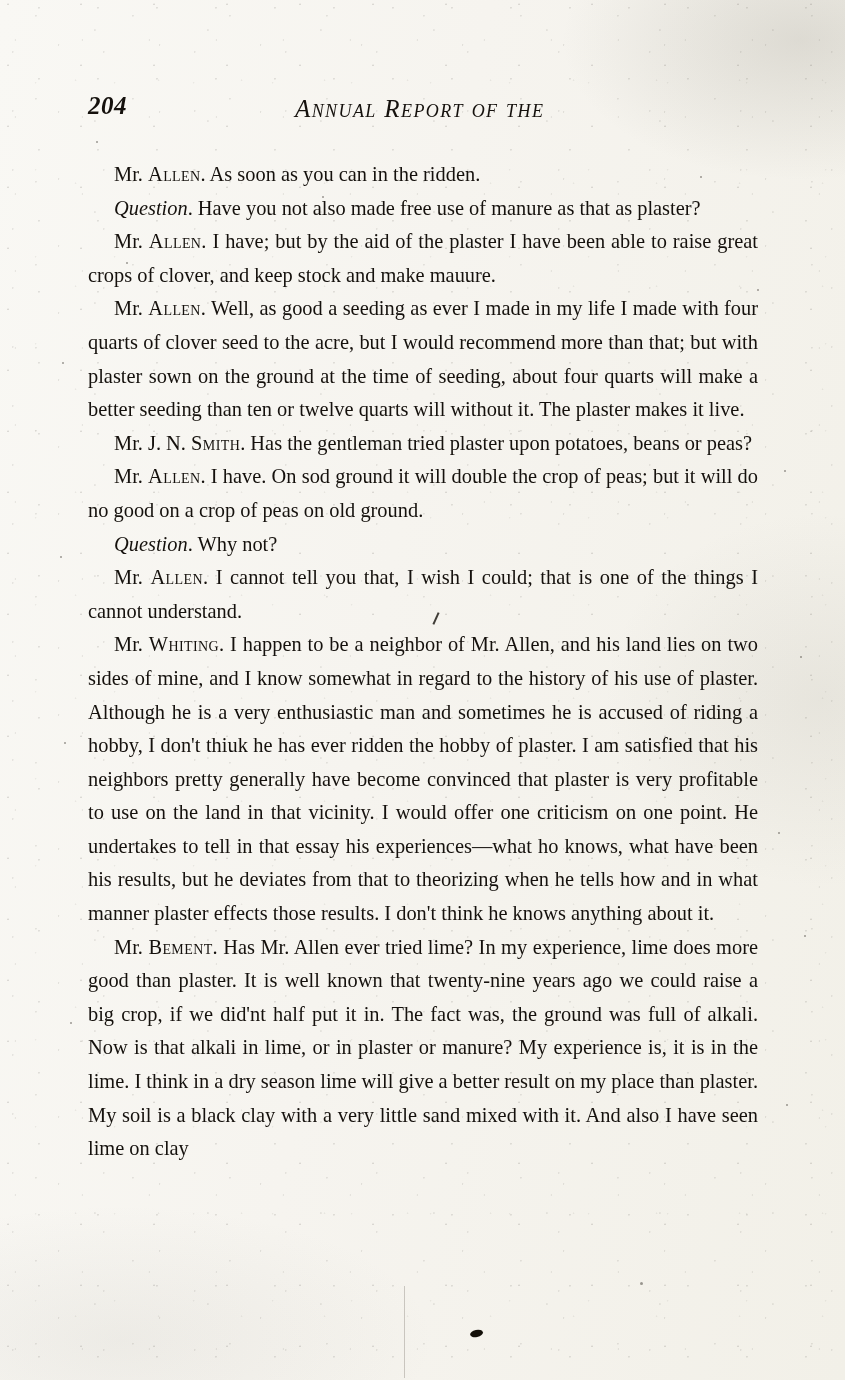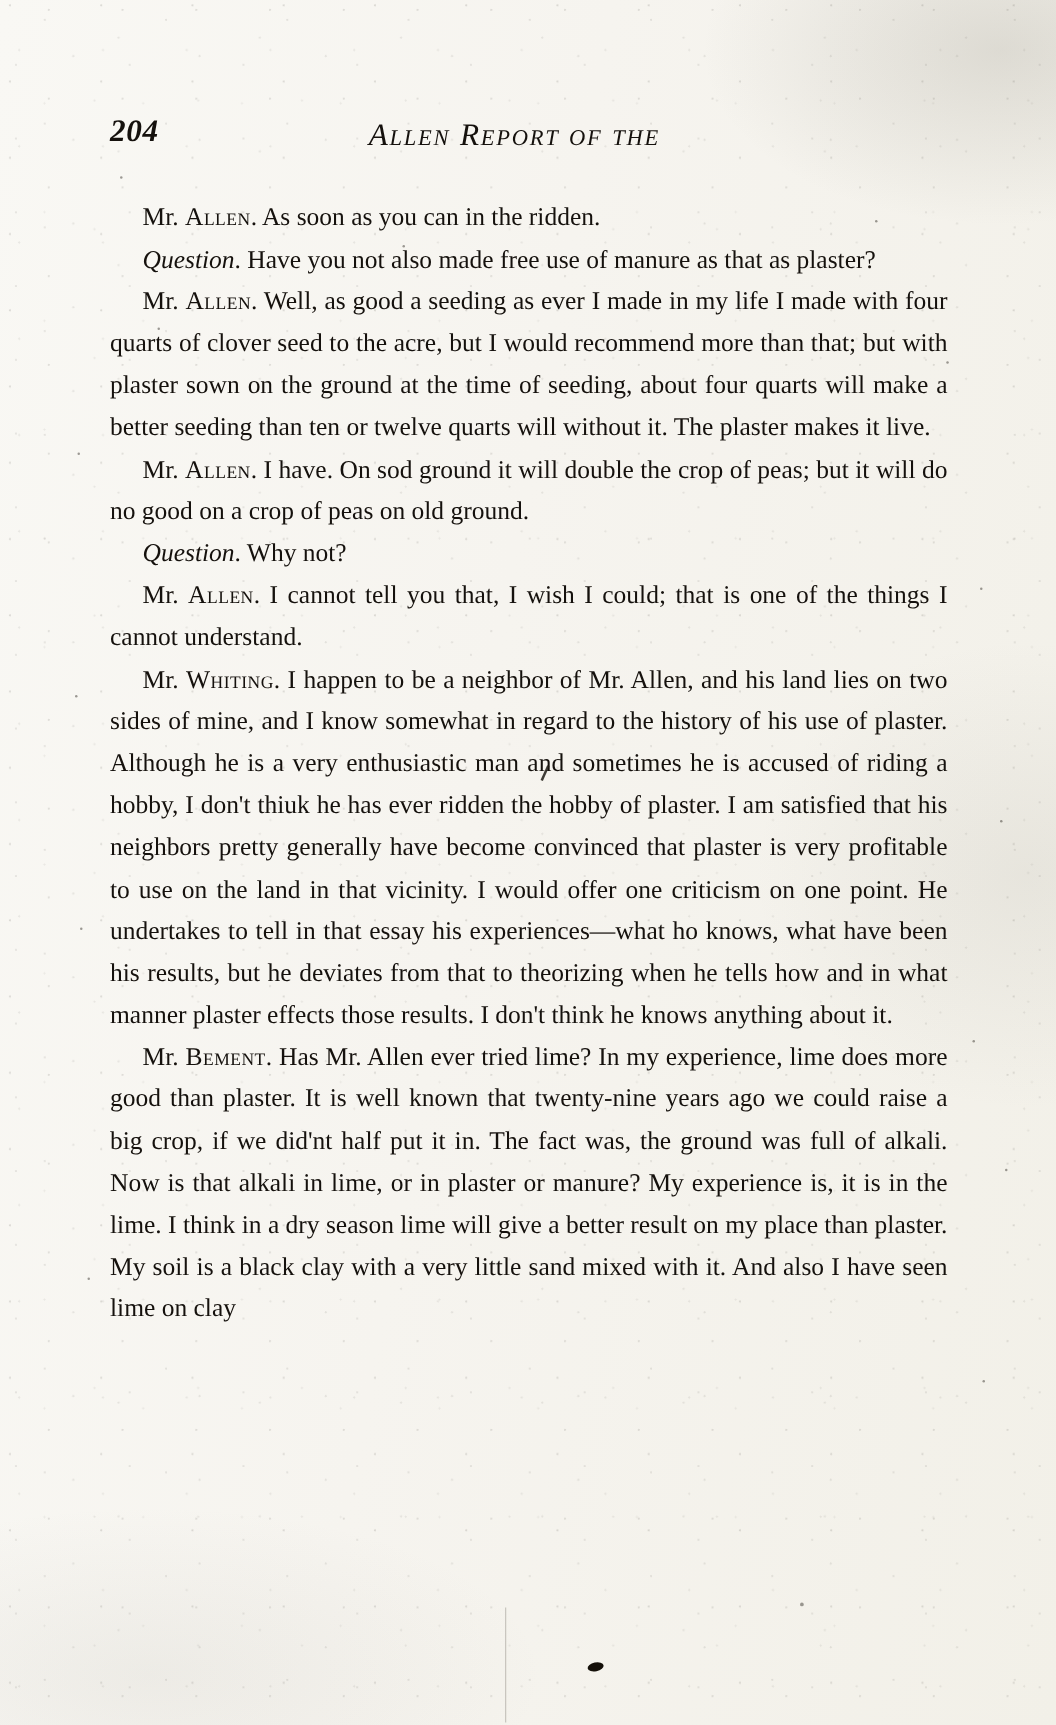--- a/index.html
+++ b/index.html
@@ -139,27 +139,29 @@
   }
 </style>
 </head>
 <body>
 
 <div class="page">
   <div class="grain"></div>
 
   <div class="running-head">
     <span class="folio">204</span>
-    <span class="head-title">Allen Report of the</span>
+    <span class="head-title">Annual Report of the</span>
   </div>
 
   <div class="body-text">
       <p><span>Mr. </span><span class="sc">Allen</span><span>. As soon as you can in the ridden.</span></p>
       <p><span class="it">Question</span><span>. Have you not also made free use of manure as that as plaster?</span></p>
+      <p><span>Mr. </span><span class="sc">Allen</span><span>. I have; but by the aid of the plaster I have been able to raise great crops of clover, and keep stock and make mauure.</span></p>
       <p><span>Mr. </span><span class="sc">Allen</span><span>. Well, as good a seeding as ever I made in my life I made with four quarts of clover seed to the acre, but I would recommend more than that; but with plaster sown on the ground at the time of seeding, about four quarts will make a better seeding than ten or twelve quarts will without it. The plaster makes it live.</span></p>
+      <p><span>Mr. J. N. </span><span class="sc">Smith</span><span>. Has the gentleman tried plaster upon potatoes, beans or peas?</span></p>
       <p><span>Mr. </span><span class="sc">Allen</span><span>. I have. On sod ground it will double the crop of peas; but it will do no good on a crop of peas on old ground.</span></p>
       <p><span class="it">Question</span><span>. Why not?</span></p>
       <p><span>Mr. </span><span class="sc">Allen</span><span>. I cannot tell you that, I wish I could; that is one of the things I cannot understand.</span></p>
       <p><span>Mr. </span><span class="sc">Whiting</span><span>. I happen to be a neighbor of Mr. Allen, and his land lies on two sides of mine, and I know somewhat in regard to the history of his use of plaster. Although he is a very enthusiastic man and sometimes he is accused of riding a hobby, I don't thiuk he has ever ridden the hobby of plaster. I am satisfied that his neighbors pretty generally have become convinced that plaster is very profitable to use on the land in that vicinity. I would offer one criticism on one point. He undertakes to tell in that essay his experiences—what ho knows, what have been his results, but he deviates from that to theorizing when he tells how and in what manner plaster effects those results. I don't think he knows anything about it.</span></p>
       <p><span>Mr. </span><span class="sc">Bement</span><span>. Has Mr. Allen ever tried lime? In my experience, lime does more good than plaster. It is well known that twenty-nine years ago we could raise a big crop, if we did'nt half put it in. The fact was, the ground was full of alkali. Now is that alkali in lime, or in plaster or manure? My experience is, it is in the lime. I think in a dry season lime will give a better result on my place than plaster. My soil is a black clay with a very little sand mixed with it. And also I have seen lime on clay</span></p>
     </div>
 
   <div class="edge-fold"></div>
   <div class="bottom-blob"></div>
 <div class="speck" style="left: 96px; top: 141px; width: 2px; height: 2px; opacity: 0.45;"></div>

